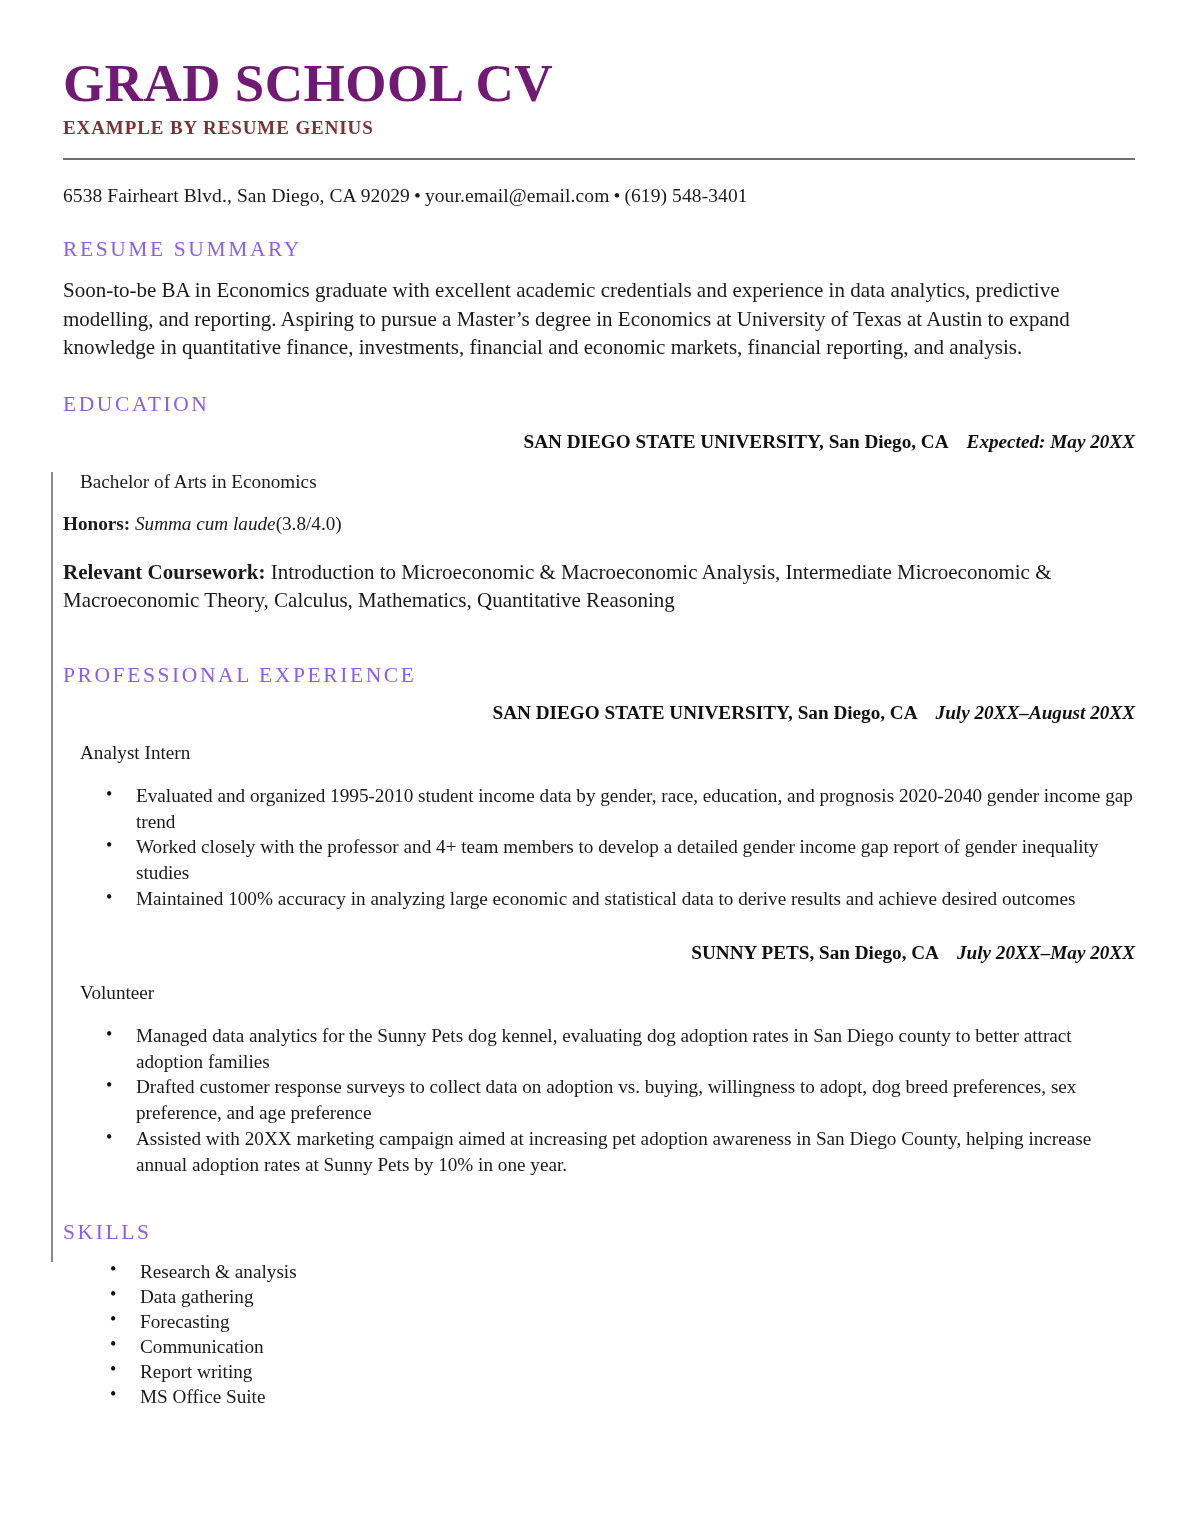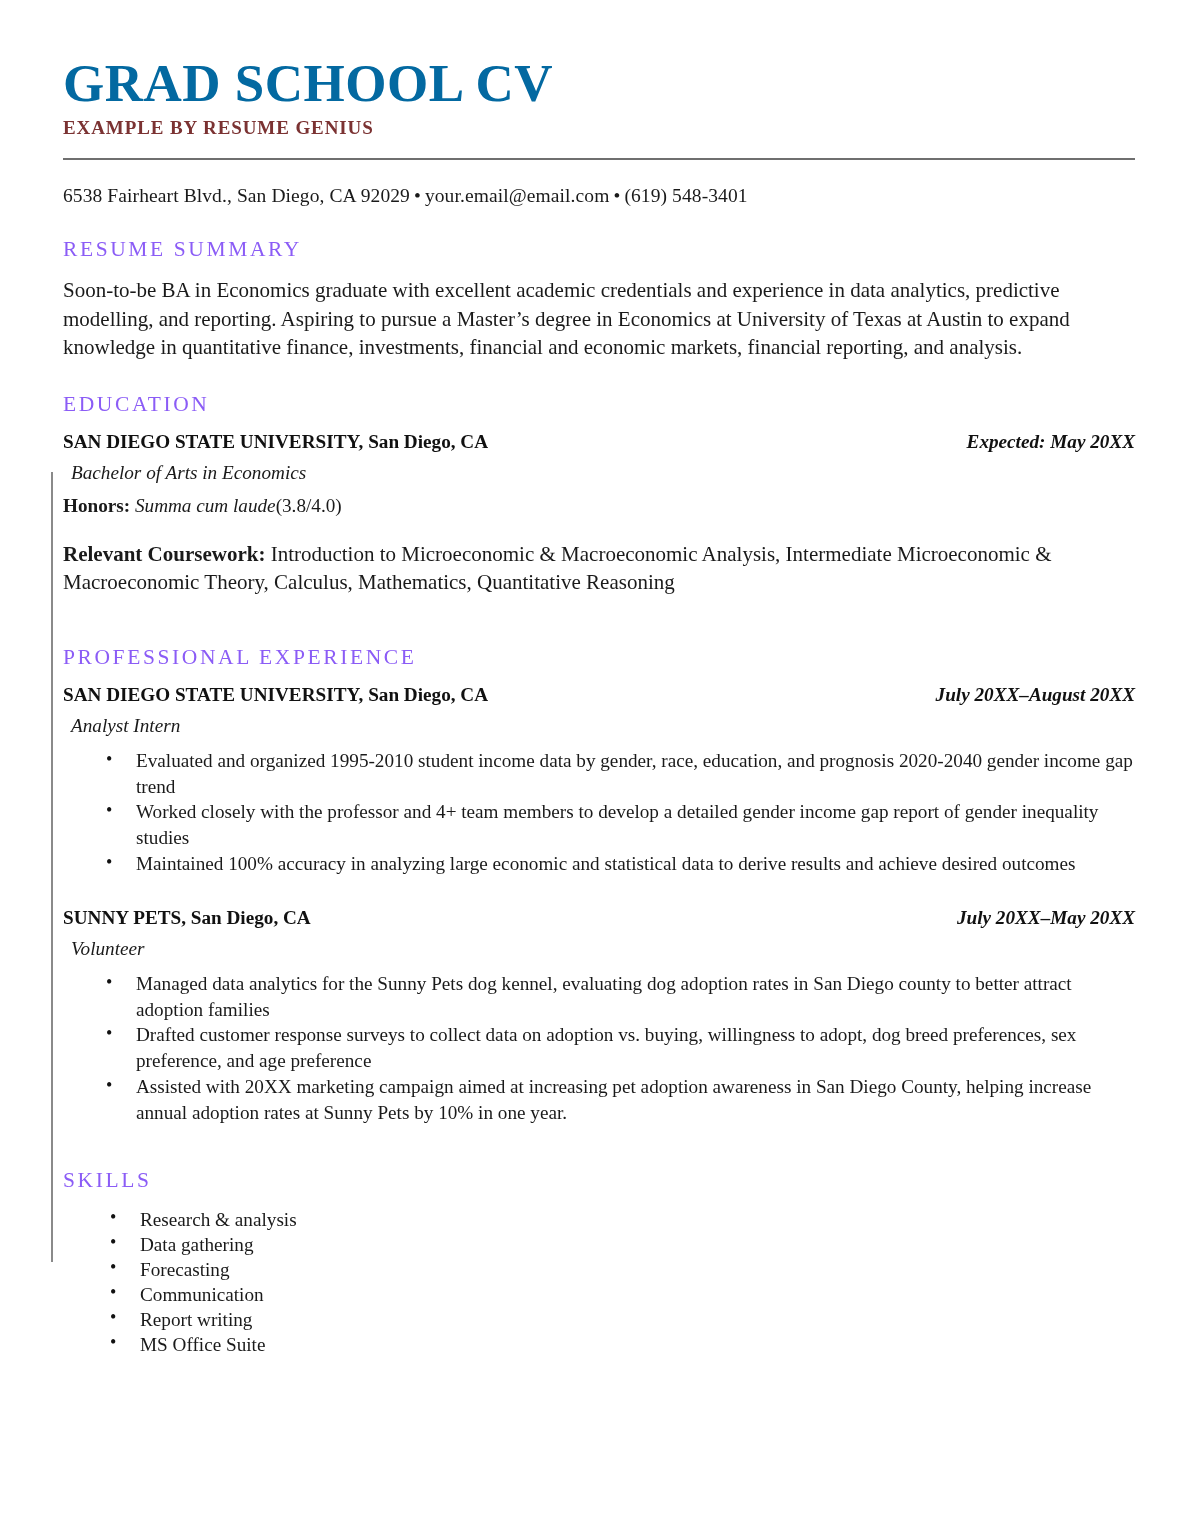--- a/index.html
+++ b/index.html
@@ -19,21 +19,21 @@
     box-sizing: border-box;
     padding: 56px 52px 0 63px;
     overflow: hidden;
   }
 
   
   .cv-name {
     font-size: 53px;
     line-height: 1.04;
     font-weight: 700;
-    color: #0369a1;
+    color: #701a75;
     letter-spacing: 0.5px;
     margin: 0 0 2px 0;
     white-space: nowrap;
   }
   .cv-subtitle {
     font-size: 19px;
     font-weight: 700;
     color: #7b3232;
     letter-spacing: 0.9px;
     margin: 6px 0 0 0;
@@ -70,40 +70,39 @@
   p.body-text {
     font-size: 21px;
     line-height: 1.36;
     margin: 0;
     color: #1a1a1a;
   }
 
   
   .entry-head {
     display: flex;
-    justify-content: space-between;
+    justify-content: flex-end;
     align-items: baseline;
     font-size: 19.2px;
   }
   .entry-org {
     font-weight: 700;
     color: #111111;
   }
   .entry-date {
     font-style: italic;
     font-weight: 700;
     color: #111111;
     white-space: nowrap;
     padding-left: 18px;
   }
   .entry-sub {
     font-size: 19.2px;
     line-height: 1.3;
-    margin: 8px;
-    font-style: italic;
+    margin: 17px;
   }
   .entry-line {
     font-size: 19.2px;
     line-height: 1.3;
     margin: 0;
   }
   .lbl-bold { font-weight: 700; }
   .it { font-style: italic; text-align: center; }
 
   .block-gap { height: 21px; }

